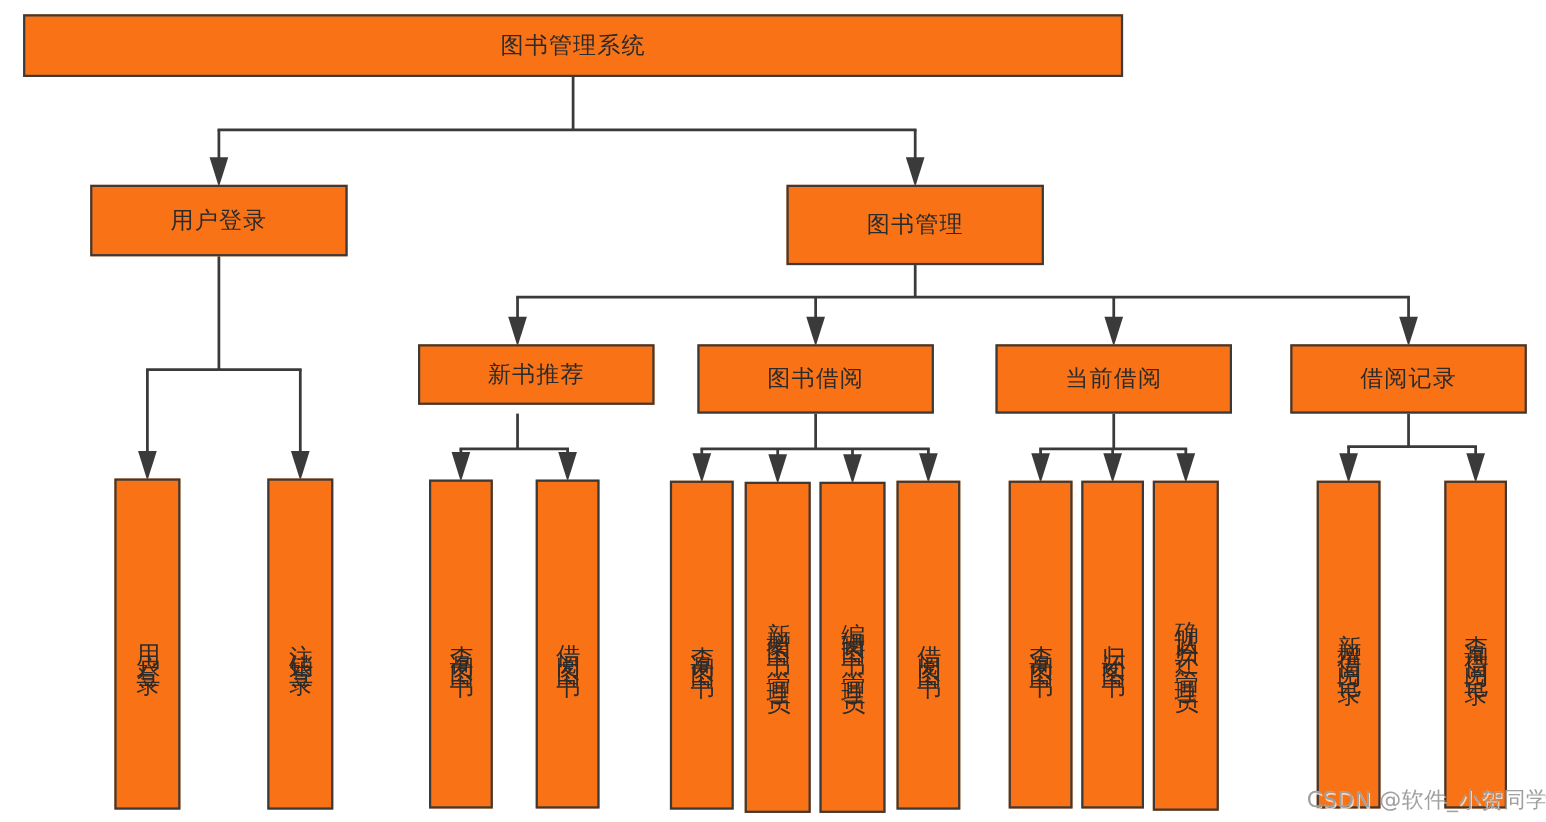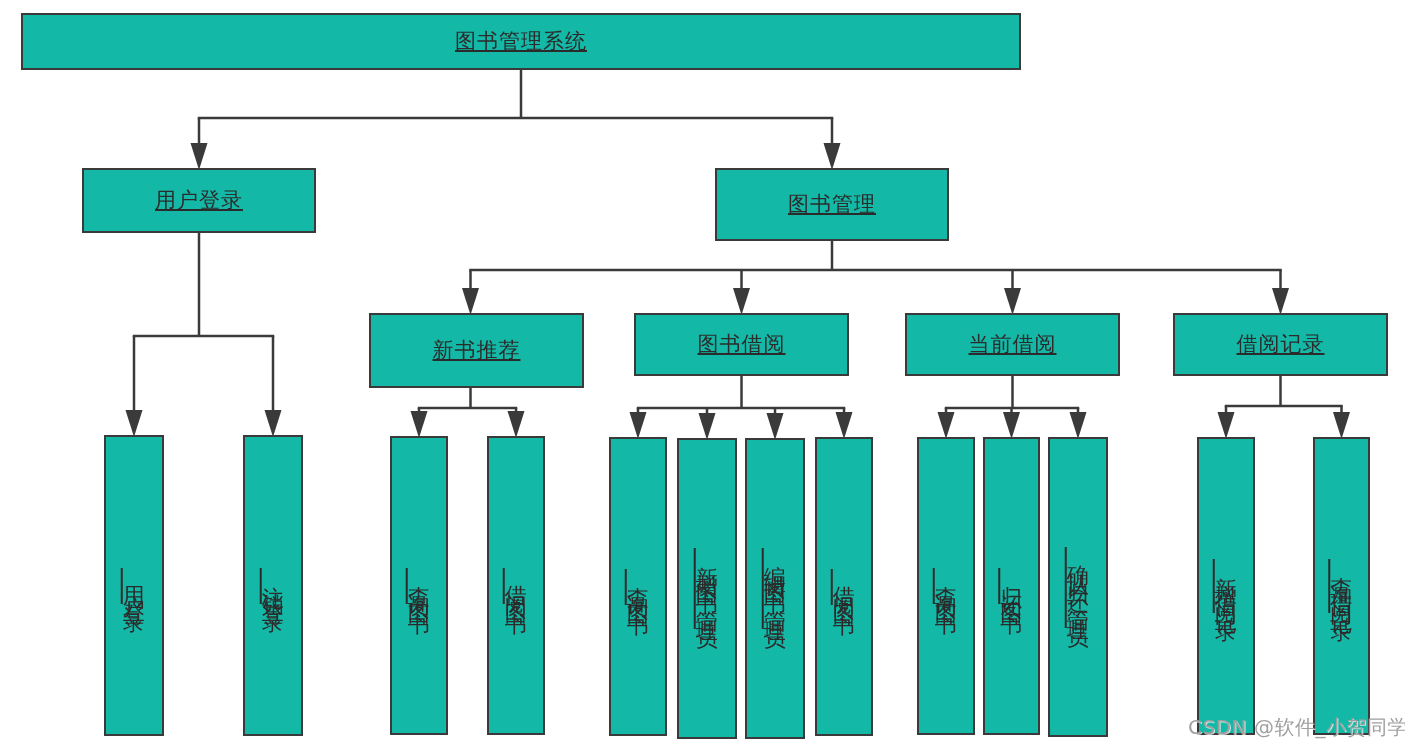--- a/index.html
+++ b/index.html
@@ -18,31 +18,30 @@
   #edge-layer {
     position: absolute;
     left: 0;
     top: 0;
     width: 1405px;
     height: 747px;
   }
   .node {
     position: absolute;
     box-sizing: border-box;
-    background: #14b8a6;
+    background: #f97316;
     border: 2.5px solid var(--line, #3a3a3a);
     display: flex;
     align-items: center;
     justify-content: center;
     font-size: 21px;
     line-height: 1.25;
     color: var(--text, #2b2b2b);
     letter-spacing: 1px;
     white-space: nowrap;
-    text-decoration: underline;
   }
   .node.v {
     writing-mode: vertical-rl;
     font-size: 22px;
     letter-spacing: 9px;
     white-space: normal;
   }
   #watermark {
     position: absolute;
     color: var(--wm, #a0a0a0);
@@ -107,21 +106,21 @@
       <line x1="1280.5" y1="376" x2="1280.5" y2="406" stroke="#3a3a3a" stroke-width="2.5"></line>
       <line x1="1224.75" y1="406" x2="1342.75" y2="406" stroke="#3a3a3a" stroke-width="2.5"></line>
       <line x1="1226" y1="406" x2="1226" y2="418" stroke="#3a3a3a" stroke-width="2.5"></line>
       <polygon points="1226,439 1217.5,412 1234.5,412" fill="#3a3a3a"></polygon>
       <line x1="1341.5" y1="406" x2="1341.5" y2="418" stroke="#3a3a3a" stroke-width="2.5"></line>
       <polygon points="1341.5,439 1333,412 1350,412" fill="#3a3a3a"></polygon>
     </svg>
   <div class="node" style="left: 21px; top: 13px; width: 1000px; height: 57px;">图书管理系统</div>
     <div class="node" style="left: 82px; top: 168px; width: 234px; height: 65px;">用户登录</div>
     <div class="node" style="left: 715px; top: 168px; width: 234px; height: 73px;">图书管理</div>
-    <div class="node" style="left: 369px; top: 313px; width: 215px; height: 75px;">新书推荐</div>
+    <div class="node" style="left: 380px; top: 313px; width: 215px; height: 55px;">新书推荐</div>
     <div class="node" style="left: 905px; top: 313px; width: 215px; height: 63px;">当前借阅</div>
     <div class="node" style="left: 634px; top: 313px; width: 215px; height: 63px;">图书借阅</div>
     <div class="node" style="left: 1173px; top: 313px; width: 215px; height: 63px;">借阅记录</div>
     <div class="node v" style="left: 104px; top: 435px; width: 60px; height: 301px;">用户登录</div>
     <div class="node v" style="left: 243px; top: 435px; width: 60px; height: 301px;">注销登录</div>
     <div class="node v" style="left: 390px; top: 436px; width: 58px; height: 299px;">查询图书</div>
     <div class="node v" style="left: 487px; top: 436px; width: 58px; height: 299px;">借阅图书</div>
     <div class="node v" style="left: 609px; top: 437px; width: 58px; height: 299px;">查询图书</div>
     <div class="node v" style="left: 677px; top: 438px; width: 60px; height: 301px;">新增图书（管理员）</div>
     <div class="node v" style="left: 745px; top: 438px; width: 60px; height: 301px;">编辑图书（管理员）</div>

